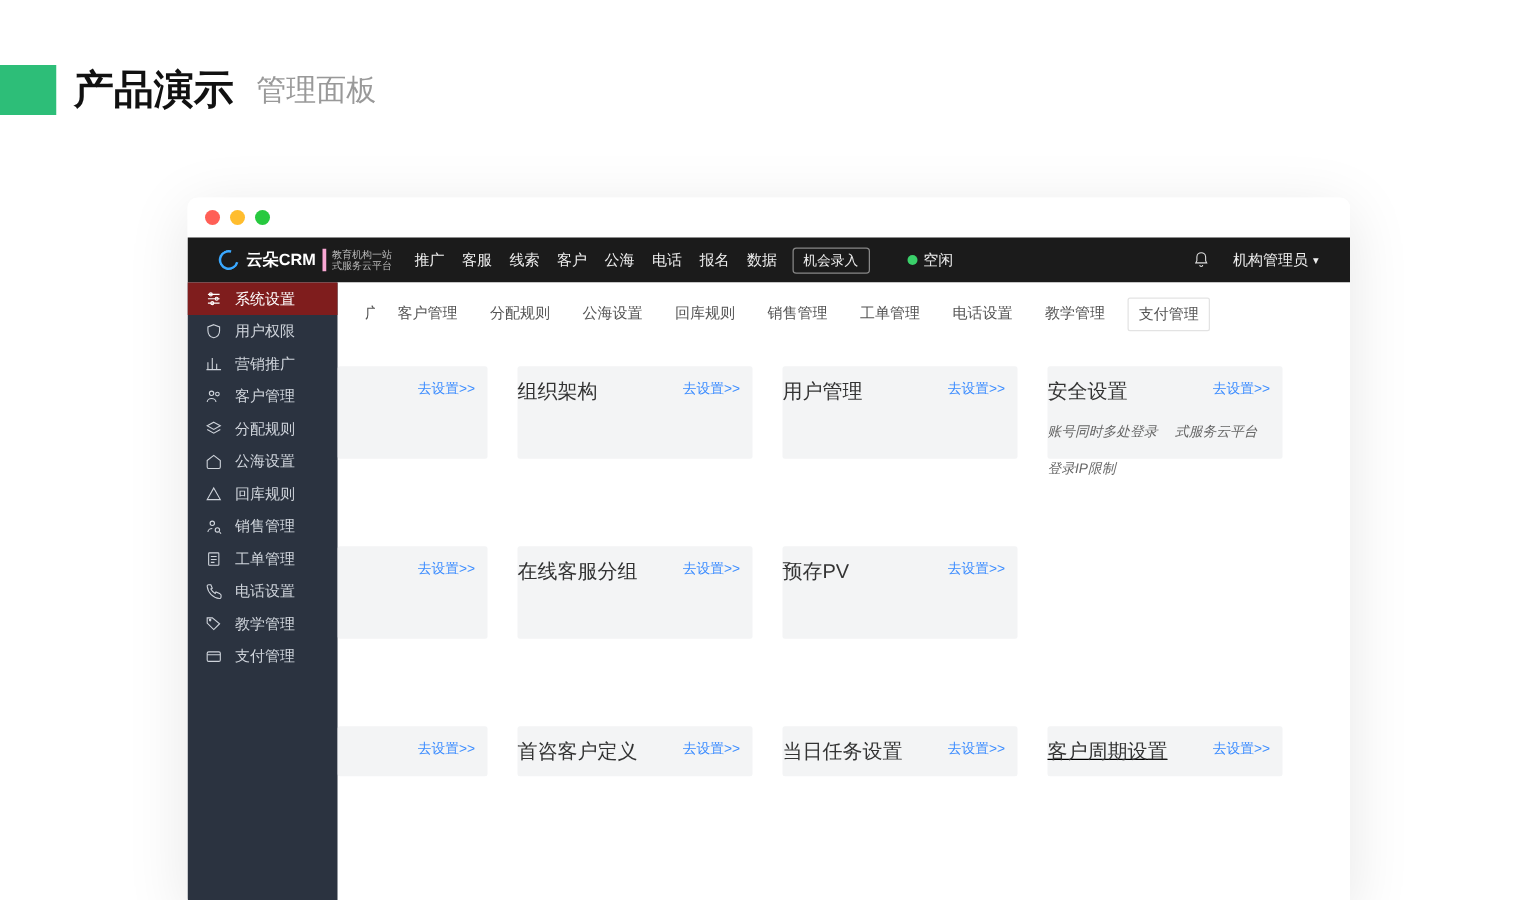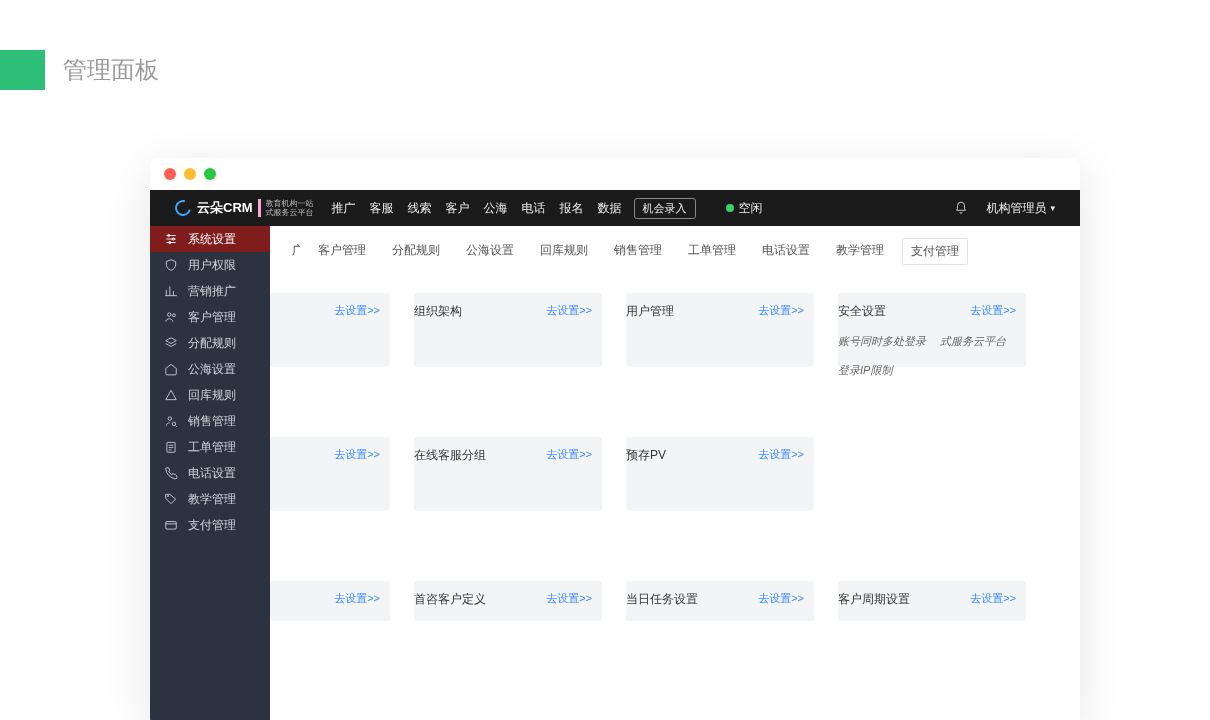--- a/index.html
+++ b/index.html
@@ -126,30 +126,31 @@
   .card {
     background: #f3f4f5;
     border-radius: 2px;
     width: 188px;
     height: 74px;
     padding: 10px 0;
     position: relative;
     font-size: 12px;
     flex-shrink: 0;
   }
-  .card-title { color:#333; font-weight:500; font-size:12px;}
+  .card-title { color:#333; font-weight:500; font-size:16px;}
   .card-link { position:absolute; right:10px; top:10px; color:#3b8cff; font-size:11px; cursor:pointer;}
   .card-tags { display:flex; flex-wrap:wrap; gap: 14px; margin-top: 14px; font-size:11px; color:#666;font-style:italic;}
   .card-grid .card:first-child { margin-left: -14px;}
 </style>
 </head>
 <body>
 
 <div class="page-header">
   <div class="accent-block"></div>
+  <div class="page-title-bold">产品演示</div>
   <div class="page-title-sub">管理面板</div>
 </div>
 
 <div class="browser-window">
   <div class="window-chrome">
     <div class="chrome-dot dot-red"></div>
     <div class="chrome-dot dot-yellow"></div>
     <div class="chrome-dot dot-green"></div>
   </div>
 
@@ -358,21 +359,21 @@
           <span class="card-link">去设置&gt;&gt;</span>
         </div>
         <div class="card" style="height:40px;">
           <span class="card-title">首咨客户定义</span>
           <span class="card-link">去设置&gt;&gt;</span>
         </div>
         <div class="card" style="height:40px;">
           <span class="card-title">当日任务设置</span>
           <span class="card-link">去设置&gt;&gt;</span>
         </div>
-        <div class="card" style="height:40px;">
+        <div class="card" style="height:40px;text-decoration:underline;">
           <span class="card-title">客户周期设置</span>
           <span class="card-link">去设置&gt;&gt;</span>
         </div>
       </div>
 
     </div>
   </div>
 </div>
 
 </body></html>

